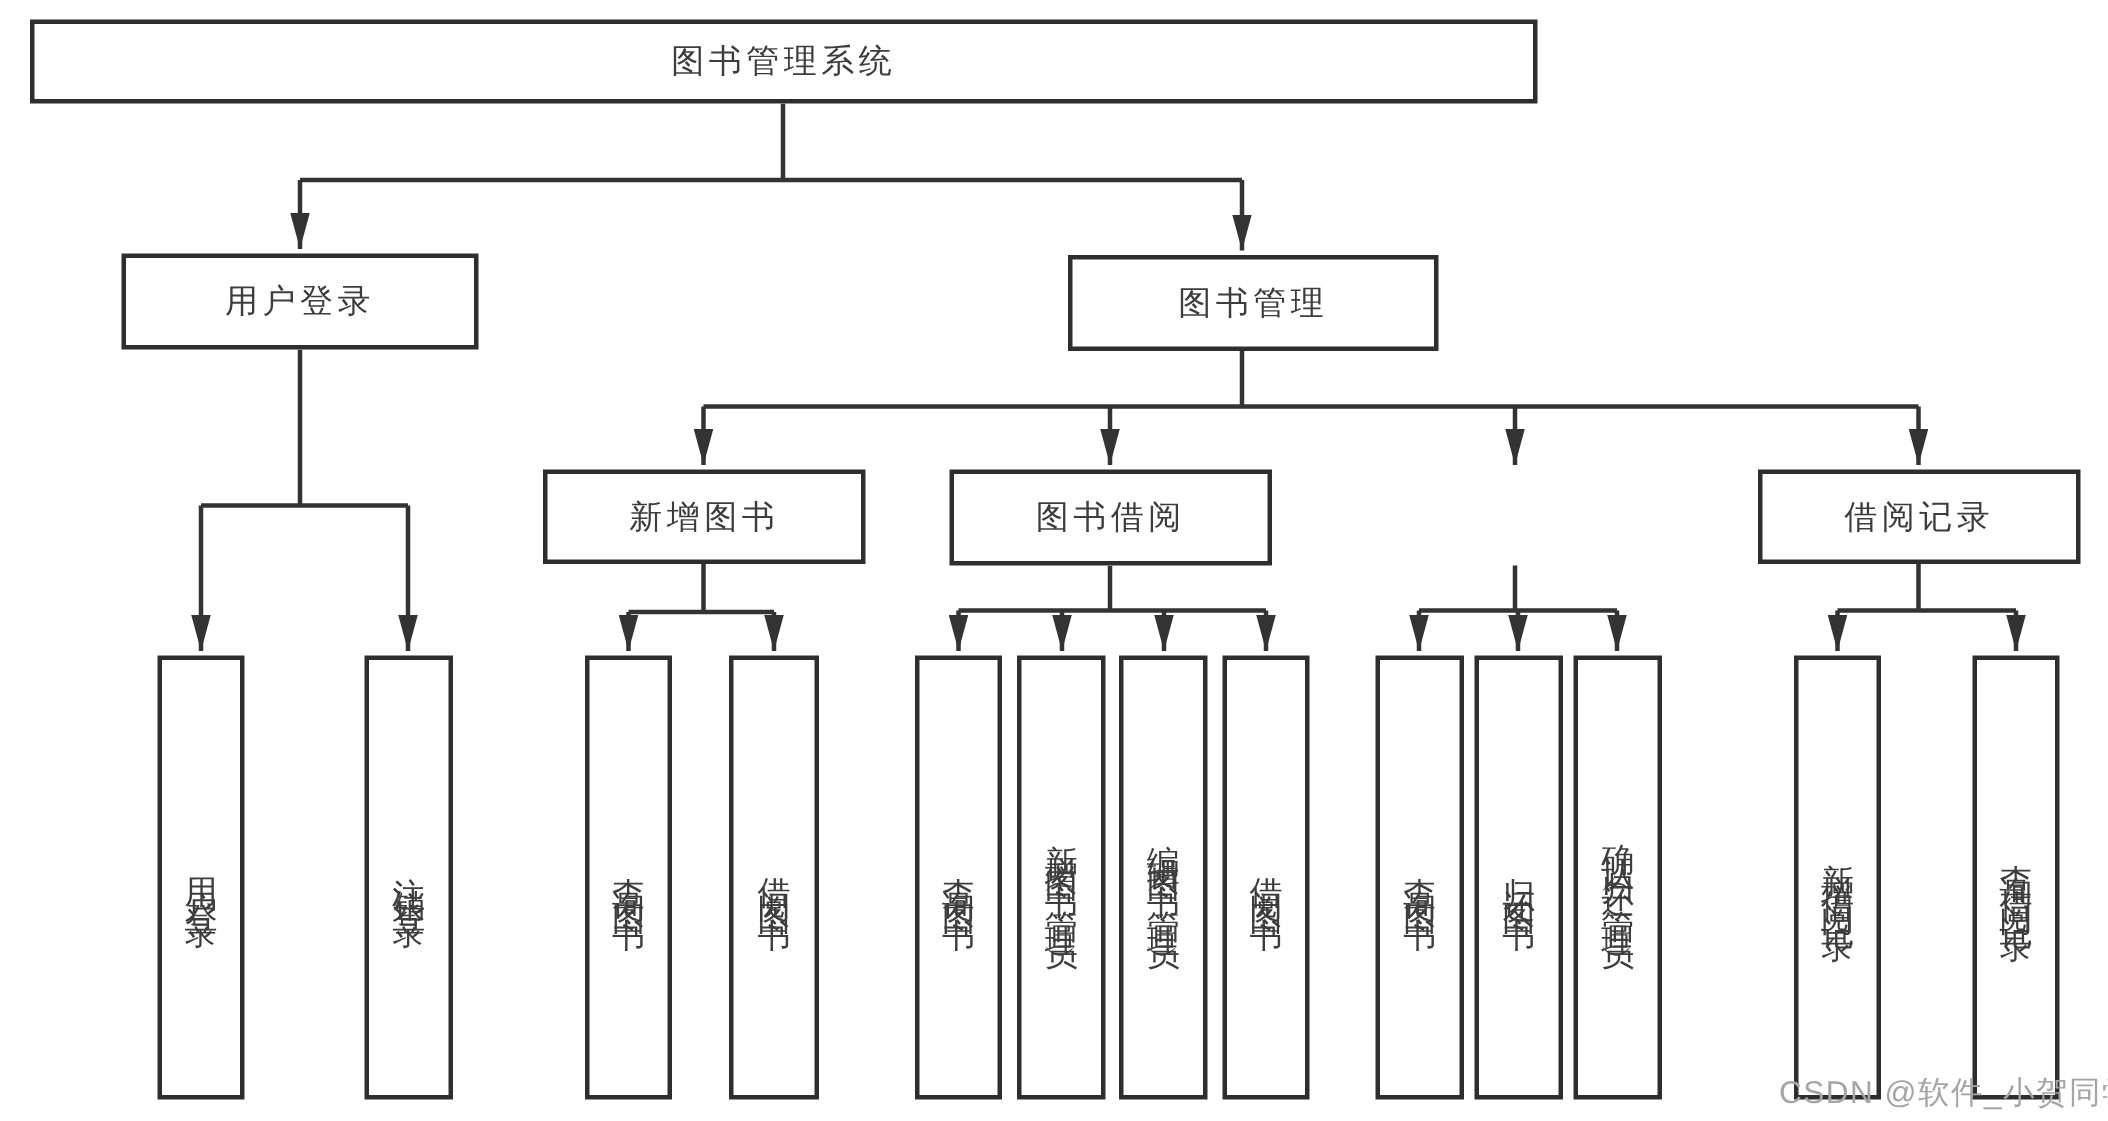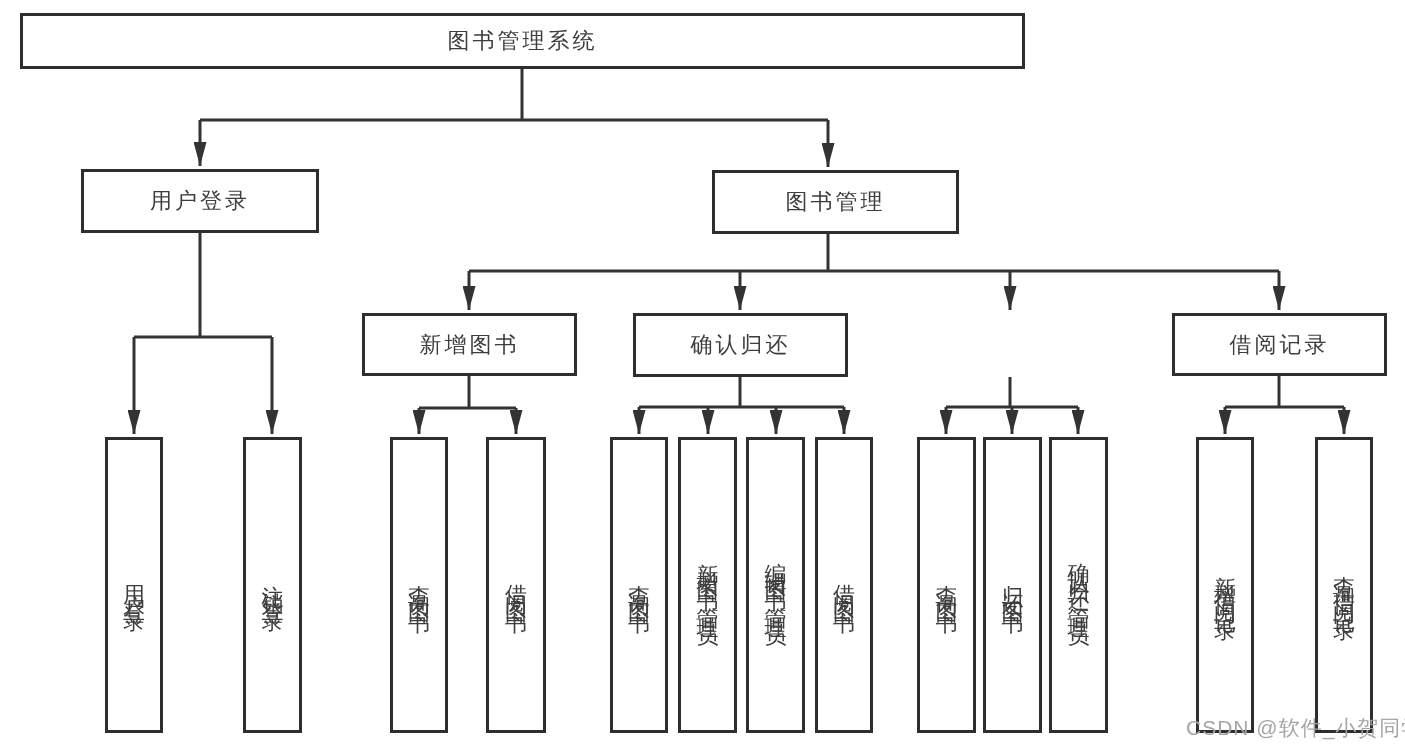--- a/index.html
+++ b/index.html
@@ -108,21 +108,21 @@
     <span>用户登录</span>
   </div>
   <div class="box h" style="left:712px;top:170px;width:247px;height:64px;">
     <span>图书管理</span>
   </div>
 
   <div class="box h" style="left:362px;top:313px;width:215px;height:63px;">
     <span>新增图书</span>
   </div>
   <div class="box h" style="left:633px;top:313px;width:215px;height:64px;">
-    <span>确认归还</span>
+    <span>图书借阅</span>
   </div>
   <div class="box h" style="left:1172px;top:313px;width:215px;height:63px;">
     <span>借阅记录</span>
   </div>
 
   <div class="box v" style="left:105px;top:437px;width:58px;height:296px;">
     <span>用户登录</span>
   </div>
   <div class="box v" style="left:243px;top:437px;width:59px;height:296px;">
     <span>注销登录</span>

